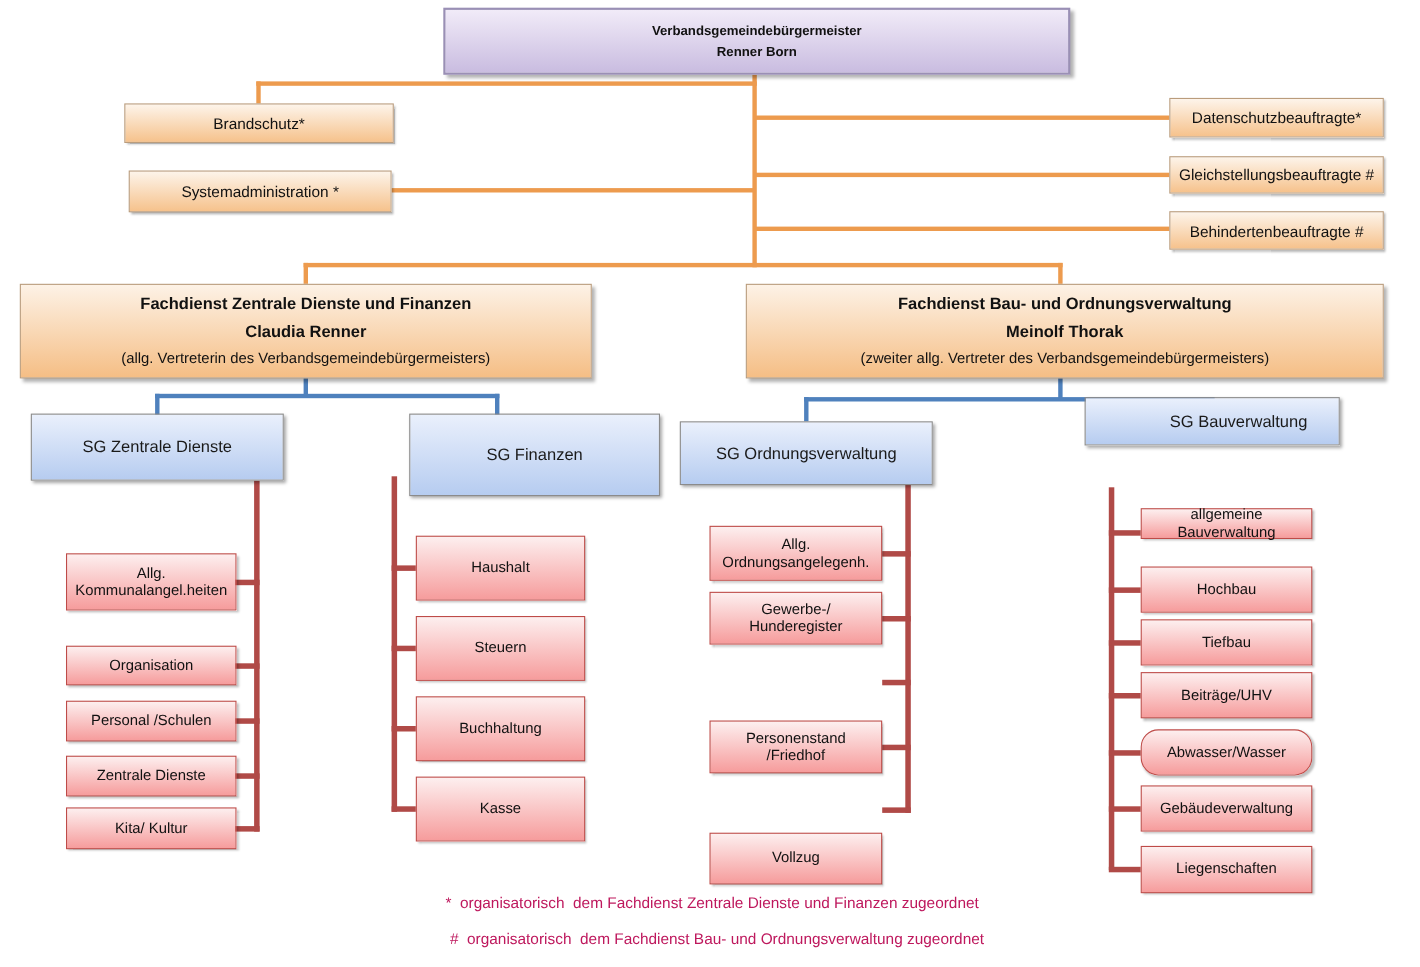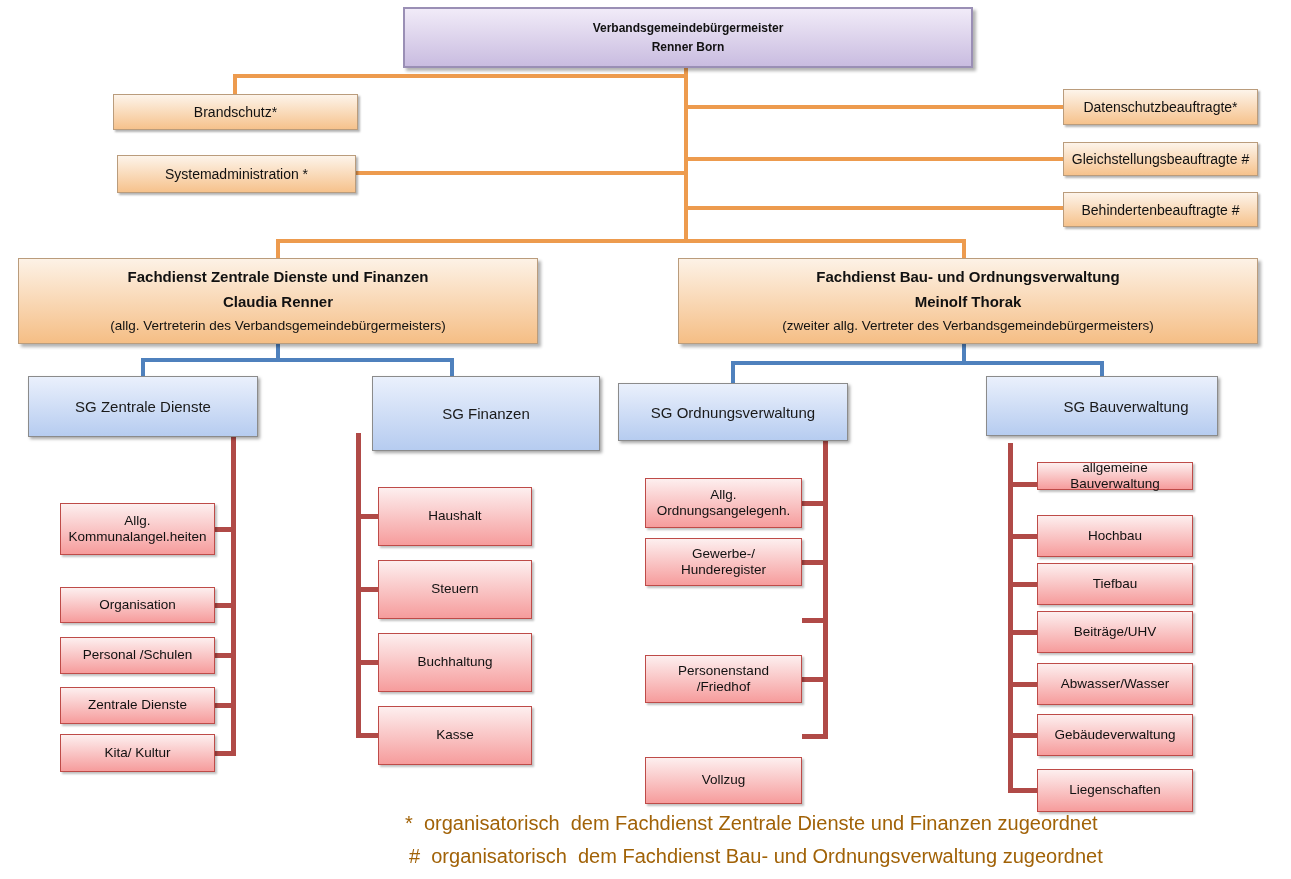--- a/index.html
+++ b/index.html
@@ -16,21 +16,21 @@
   .orange{border:1px solid #BA9C7C;background:linear-gradient(#FDF4EA,#F6C28C);
         box-shadow:2px 2px 2px rgba(0,0,0,0.3);font-size:14px;}
   .dept{border:1px solid #BA9C7C;background:linear-gradient(#FDF2E6,#F5BE85);
         box-shadow:3px 3px 3px rgba(0,0,0,0.3);}
   .dept .t{font-size:15px;font-weight:bold;line-height:1.65;}
   .dept .n{font-size:13.5px;line-height:1.6;}
   .sg{border:1px solid #8B8B8B;background:linear-gradient(#EAF0FC,#B6CCF0);
         box-shadow:2px 2px 3px rgba(0,0,0,0.35);font-size:15px;color:#1a1a1a;}
   .unit{border:1px solid #BE4B48;background:linear-gradient(#FDEFEF,#F69C9C);
         box-shadow:2px 2px 2px rgba(0,0,0,0.25);font-size:13.5px;line-height:1.2;padding:2px 6px;}
-  .foot{position:absolute;font-size:20px;white-space:pre;color:#a16207;}
+  .foot{position:absolute;font-size:14px;white-space:pre;color:#be185d;}
 </style>
 </head>
 <body>
 
 <div class="canvas">
 
   <div class="conn co" style="left:684px;top:68px;width:4px;height:175px;"></div>
   <div class="conn co" style="left:233px;top:74px;width:455px;height:4px;"></div>
   <div class="conn co" style="left:233px;top:74px;width:4px;height:20px;"></div>
   <div class="conn co" style="left:686px;top:105px;width:377px;height:4px;"></div>
@@ -114,21 +114,21 @@
 
   <div class="box sg" style="left:28px;top:376px;width:230px;height:61px;">
     <span>SG Zentrale Dienste</span>
   </div>
   <div class="box sg" style="left:338px;top:376px;width:228px;height:75px;margin-left:34px;">
     <span>SG Finanzen</span>
   </div>
   <div class="box sg" style="left:618px;top:383px;width:230px;height:58px;">
     <span>SG Ordnungsverwaltung</span>
   </div>
-  <div class="box sg" style="left:986px;top:376px;width:232px;height:60px;padding-left:48px;">
+  <div class="box sg" style="left:986px;top:361px;width:232px;height:44px;padding-left:48px;">
     <span>SG Bauverwaltung</span>
   </div>
 
   <div class="box unit" style="left:60px;top:503px;width:155px;height:52px;">
     <span>Allg. Kommunalangel.heiten</span>
   </div>
   <div class="box unit" style="left:60px;top:587px;width:155px;height:36px;">
     <span>Organisation</span>
   </div>
   <div class="box unit" style="left:60px;top:637px;width:155px;height:37px;">
@@ -172,21 +172,21 @@
   </div>
   <div class="box unit" style="left:1037px;top:515px;width:156px;height:42px;">
     <span>Hochbau</span>
   </div>
   <div class="box unit" style="left:1037px;top:563px;width:156px;height:42px;">
     <span>Tiefbau</span>
   </div>
   <div class="box unit" style="left:1037px;top:611px;width:156px;height:42px;">
     <span>Beiträge/UHV</span>
   </div>
-  <div class="box unit" style="left:1037px;top:663px;width:156px;height:42px;">
+  <div class="box unit" style="left:1037px;top:663px;width:156px;height:42px;border-radius:16px;">
     <span>Abwasser/Wasser</span>
   </div>
   <div class="box unit" style="left:1037px;top:714px;width:156px;height:42px;">
     <span>Gebäudeverwaltung</span>
   </div>
   <div class="box unit" style="left:1037px;top:769px;width:156px;height:43px;">
     <span>Liegenschaften</span>
   </div>
 
   <div class="foot" style="left:405px;top:812px;">*  organisatorisch  dem Fachdienst Zentrale Dienste und Finanzen zugeordnet</div>

